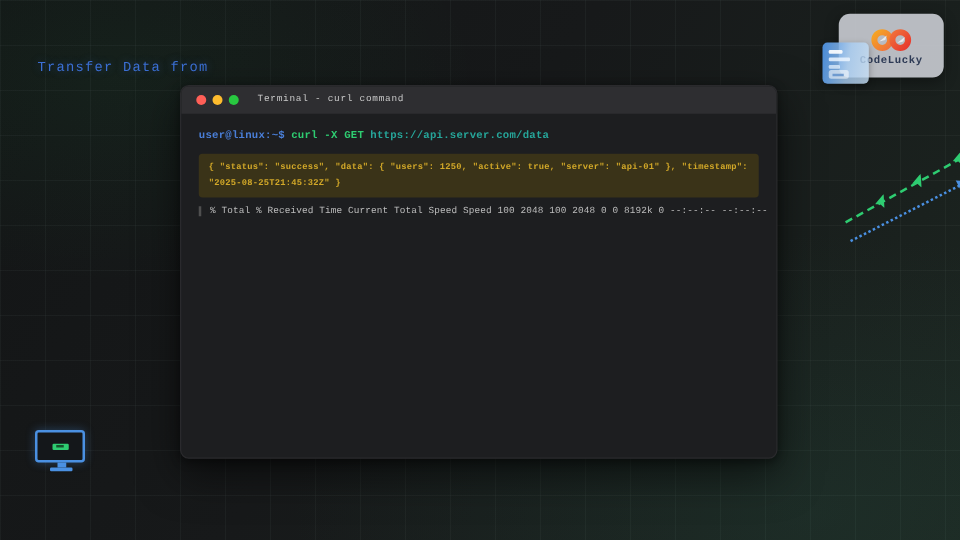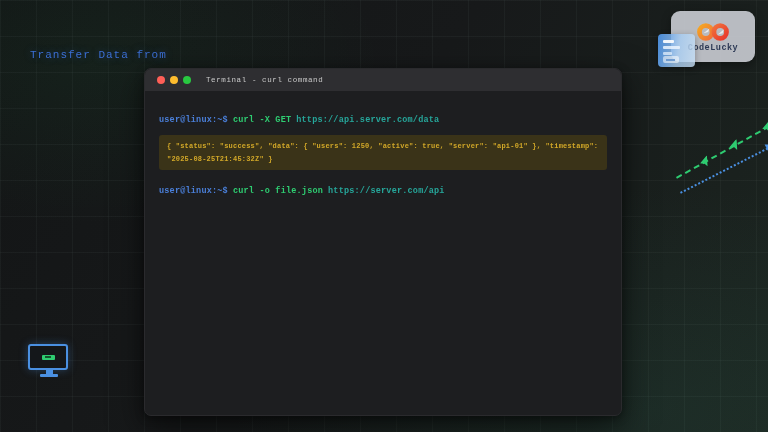--- a/index.html
+++ b/index.html
@@ -30,37 +30,37 @@
   }
   .hero .subtitle {
     margin-top: 9px; font-size: 11px; letter-spacing: 1px;
     color: var(--subtitle-blue, #3b6fd4);
     text-shadow: 0 0 8px rgba(59,111,212,0.4);
     white-space: nowrap;
   }
 
   
   .terminal {
-    position: absolute; left: 144px; top: 68px; width: 478px; height: 348px;
+    position: absolute; left: 144px; top: 68px; width: 478px; height: 299px;
     z-index: 5; border-radius: 7px; overflow: hidden;
     background: #1d1e20;
     box-shadow: 0 12px 34px rgba(0,0,0,0.55), 0 2px 8px rgba(0,0,0,0.4);
     border: 1px solid #2a2a2d;
   }
   .titlebar {
     height: 22px; background: #2e2e31; display: flex; align-items: center;
     padding: 0 12px;
   }
   .dot { width: 8px; height: 8px; border-radius: 50%; margin-right: 5px; display: inline-block; }
   .dot.red    { background: var(--close-red, #ff5f57); }
   .dot.yellow { background: var(--minimize-yellow, #febc2e); }
   .dot.green  { background: var(--maximize-green, #28c840); }
   .wtitle { margin-left: 10px; font-size: 7.5px; letter-spacing: 0.6px; color: #c9c9c9; }
 
-  .tbody { padding: 24px 14px; }
+  .tbody { padding: 12px 14px; }
   .cmdline { font-size: 8.5px; letter-spacing: 0.2px; white-space: nowrap; }
   .cmdline .prompt { color: var(--prompt-blue, #4a7fd9); font-weight: bold; }
   .cmdline .cmd    { color: var(--command-green, #2ecc71); font-weight: bold; margin-left: 5px; }
   .cmdline .url    { color: var(--url-teal, #26a69a); font-weight: bold; margin-left: 5px; }
   .cmdline.second { margin-top: 16px; }
 
   .jsonbox {
     margin-top: 10px; background: var(--json-bg, #3a3318);
     border-radius: 3px; padding: 5px 8px;
     font-size: 7px; line-height: 1.8; letter-spacing: 0.2px;
@@ -165,23 +165,21 @@
       <span class="dot red"></span>
       <span class="dot yellow"></span>
       <span class="dot green"></span>
       <span class="wtitle">Terminal - curl command</span>
     </div>
     <div class="tbody">
       <div class="cmdline">
         <span class="prompt">user@linux:~$</span><span class="cmd">curl -X GET</span><span class="url">https://api.server.com/data</span>
       </div>
       <div class="jsonbox">{ "status": "success", "data": { "users": 1250, "active": true, "server": "api-01" }, "timestamp": "2025-08-25T21:45:32Z" }</div>
-      <div class="cmdline second">
-        <span class="prompt">user@linux:~$</span><span class="cmd">curl -o file.json</span><span class="url">https://server.com/api</span>
-      </div>
+      <div class="progress-line">% Total % Received Time Current Total Speed Speed 100 2048 100 2048 0 0 8192k 0 --:--:-- --:--:--</div>
     </div>
   </div>
 
   <div class="brand-card">
     <svg class="brand-logo" viewBox="0 0 60 32">
       <defs>
         <linearGradient id="gL" x1="0" y1="0" x2="1" y2="1">
           <stop offset="0" stop-color="#f5a623"></stop>
             <stop offset="1" stop-color="#f0703a"></stop>
         </linearGradient>

